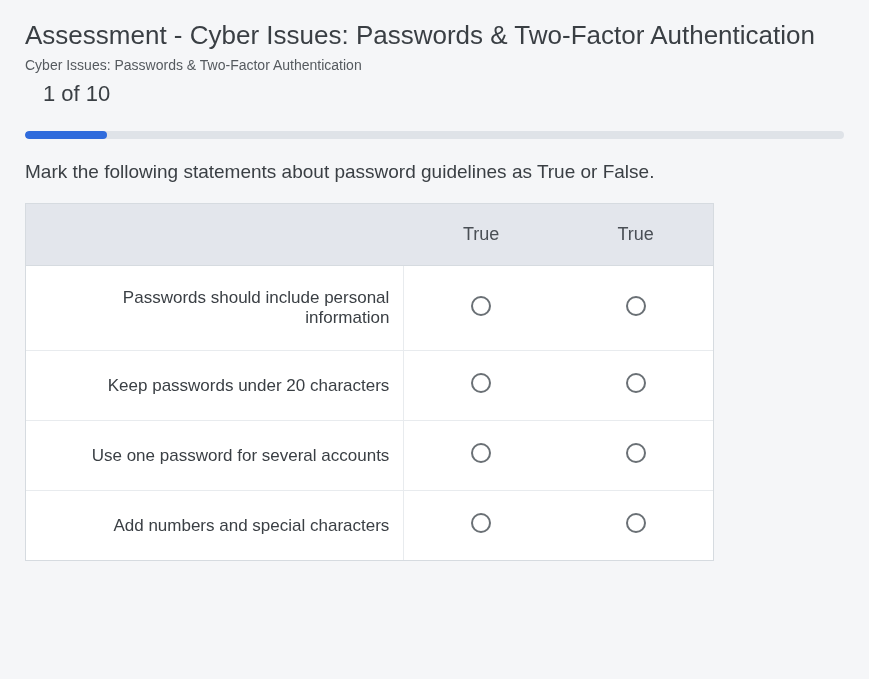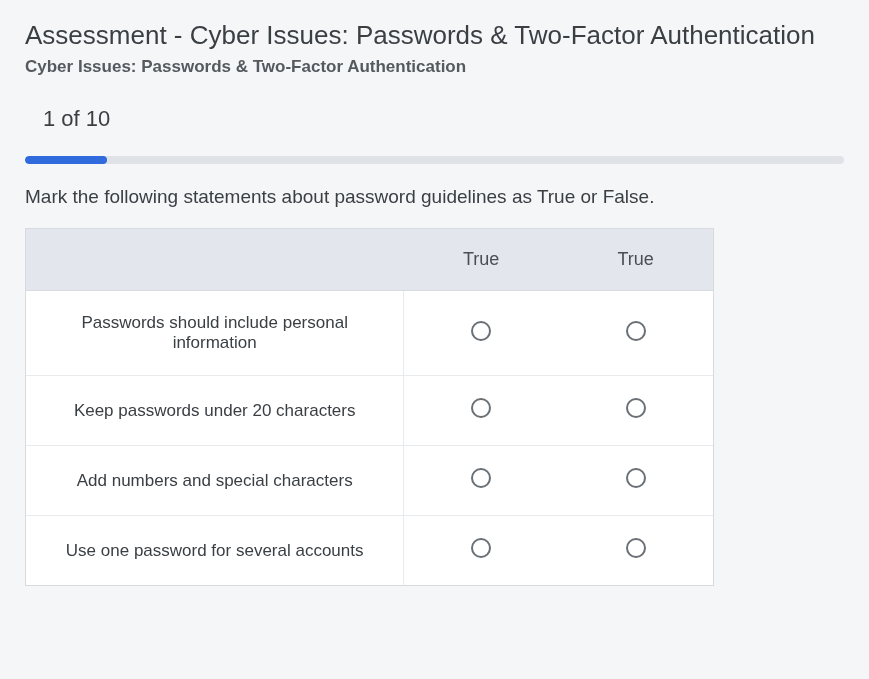--- a/index.html
+++ b/index.html
@@ -15,24 +15,24 @@
       width: 869px;
       height: 679px;
     }
     .title {
       font-size: 26px;
       font-weight: 400;
       color: #3a3f44;
       margin-bottom: 6px;
     }
     .subtitle {
-      font-size: 17px;
-      font-weight: 700;
+      font-size: 14px;
+      font-weight: 400;
       color: #555a5f;
-      margin-bottom: 29px;
+      margin-bottom: 8px;
     }
     .progress-label {
       font-size: 22px;
       color: #3a3f44;
       margin-left: 18px;
       margin-bottom: 24px;
     }
     .progress-bar {
       width: 100%;
       height: 8px;
@@ -77,21 +77,21 @@
       width: 22.5%;
     }
     tbody td {
       padding: 22px 14px;
       font-size: 17px;
       color: #3a3f44;
       border-top: 1px solid #e8ebee;
       vertical-align: middle;
     }
     tbody td.stmt {
-      text-align: center;
+      text-align: right;
       border-right: 1px solid #e8ebee;
     }
     tbody td.opt {
       text-align: center;
     }
     .radio {
       display: inline-block;
       width: 20px;
       height: 20px;
       border: 2px solid #6a7075;
@@ -128,24 +128,24 @@
         <td class="stmt">Passwords should include personal information</td>
         <td class="opt"><span class="radio"></span></td>
         <td class="opt"><span class="radio"></span></td>
       </tr>
       <tr>
         <td class="stmt">Keep passwords under 20 characters</td>
         <td class="opt"><span class="radio"></span></td>
         <td class="opt"><span class="radio"></span></td>
       </tr>
       <tr>
-        <td class="stmt">Add numbers and special characters</td>
+        <td class="stmt">Use one password for several accounts</td>
         <td class="opt"><span class="radio"></span></td>
         <td class="opt"><span class="radio"></span></td>
       </tr>
       <tr>
-        <td class="stmt">Use one password for several accounts</td>
+        <td class="stmt">Add numbers and special characters</td>
         <td class="opt"><span class="radio"></span></td>
         <td class="opt"><span class="radio"></span></td>
       </tr>
     </tbody>
   </table>
 </div>
 
 </body></html>

